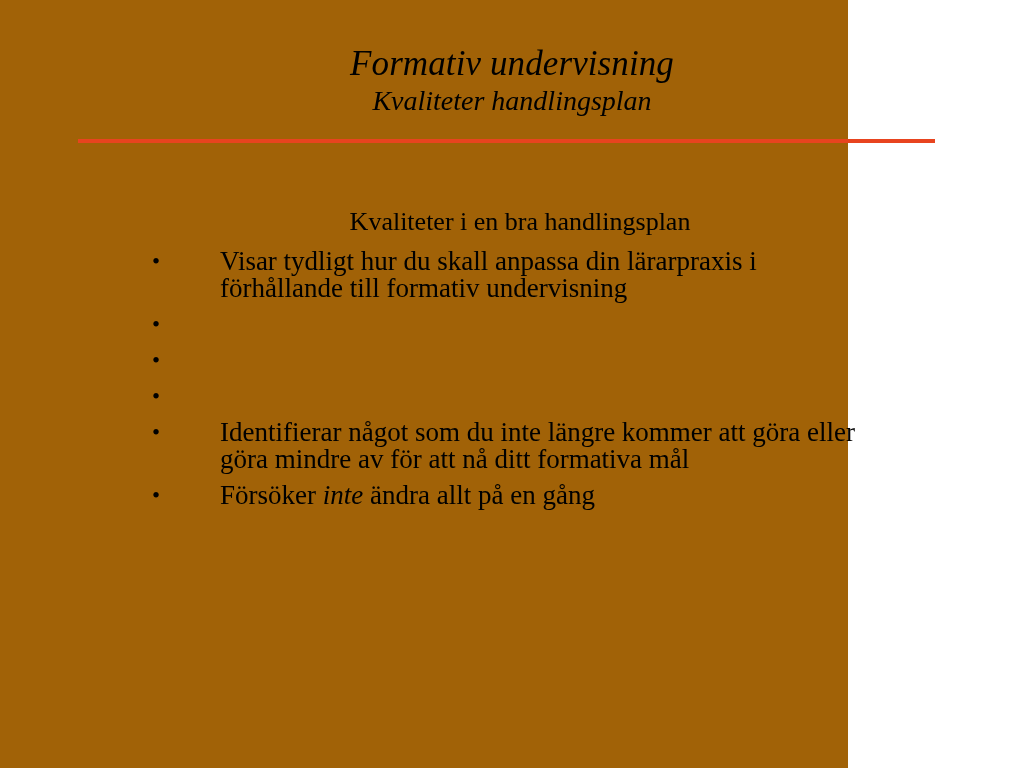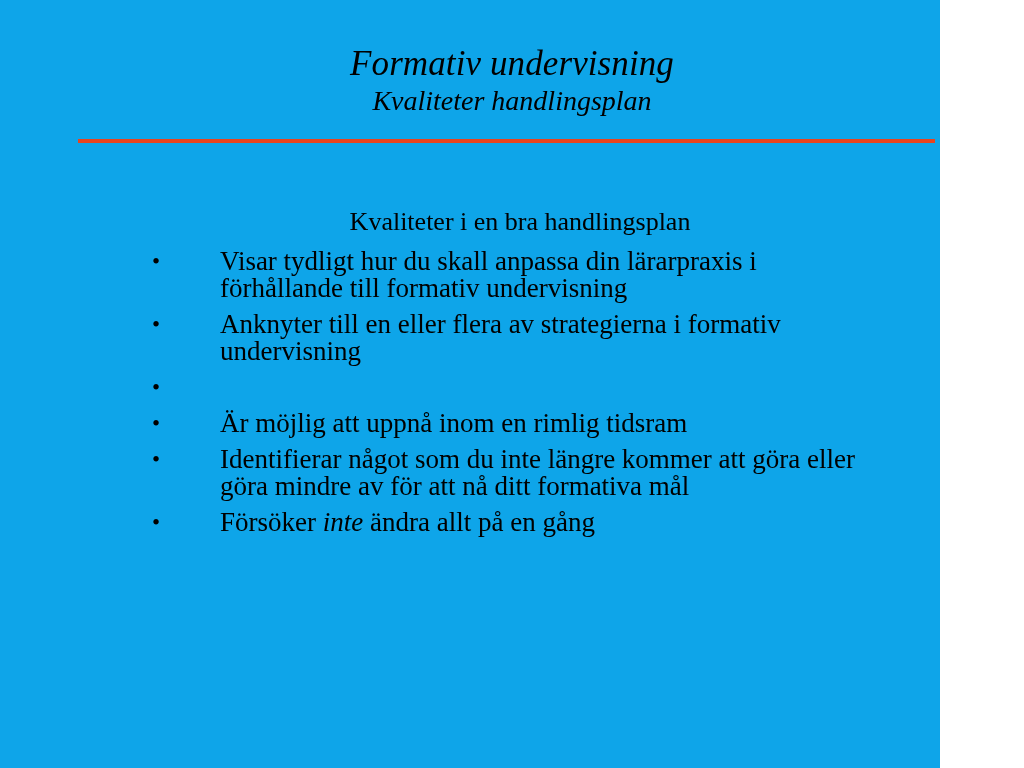--- a/index.html
+++ b/index.html
@@ -13,23 +13,23 @@
     width: 1024px;
     height: 768px;
     overflow: hidden;
     font-family: "Liberation Serif", "DejaVu Serif", serif;
     color: #000000;
     -webkit-font-smoothing: antialiased;
   }
 
   .slide {
     position: relative;
-    width: 940px;
+    width: 848px;
     height: 768px;
-    background: #0ea5e9;
+    background: #a16207;
     text-decoration: underline;
   }
 
   
   .title-block {
     position: absolute;
     left: 0;
     top: 44px;
     width: 1024px;
     text-align: center;
@@ -145,28 +145,26 @@
 
     <div class="section-heading">Kvaliteter i en bra handlingsplan</div>
 
     <ul class="bullet-list" id="bullet-list">
         <li class="bullet-item">
           <span class="bullet-marker">•</span>
           <span class="bullet-text">Visar tydligt hur du skall anpassa din lärarpraxis i förhållande till formativ undervisning</span>
         </li>
         <li class="bullet-item">
           <span class="bullet-marker">•</span>
-          <span class="bullet-text">Anknyter till en eller flera av strategierna i formativ undervisning</span>
         </li>
         <li class="bullet-item">
           <span class="bullet-marker">•</span>
         </li>
         <li class="bullet-item">
           <span class="bullet-marker">•</span>
-          <span class="bullet-text">Är möjlig att uppnå inom en rimlig tidsram</span>
         </li>
         <li class="bullet-item">
           <span class="bullet-marker">•</span>
           <span class="bullet-text">Identifierar något som du inte längre kommer att göra eller göra mindre av för att nå ditt formativa mål</span>
         </li>
         <li class="bullet-item">
           <span class="bullet-marker">•</span>
           <span class="bullet-text">Försöker <em>inte</em> ändra allt på en gång</span>
         </li>
       </ul>

